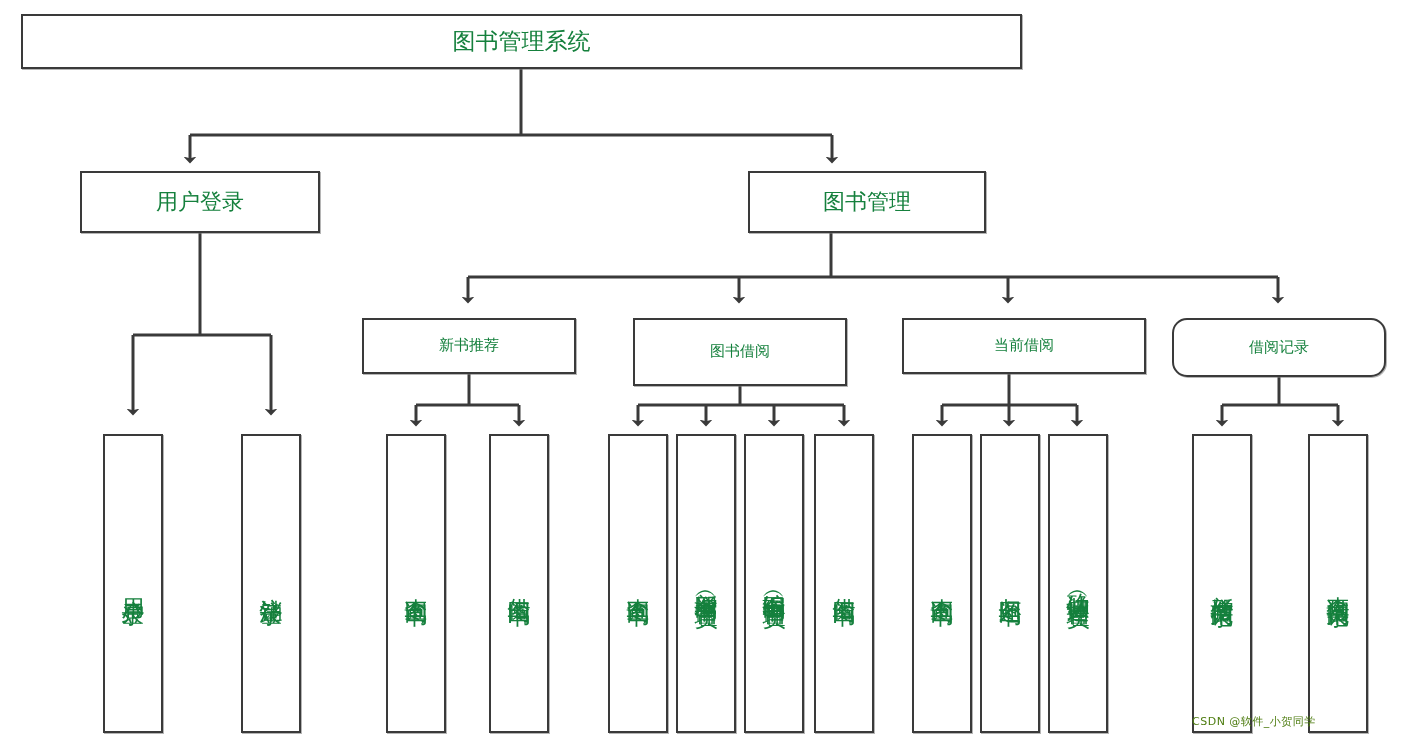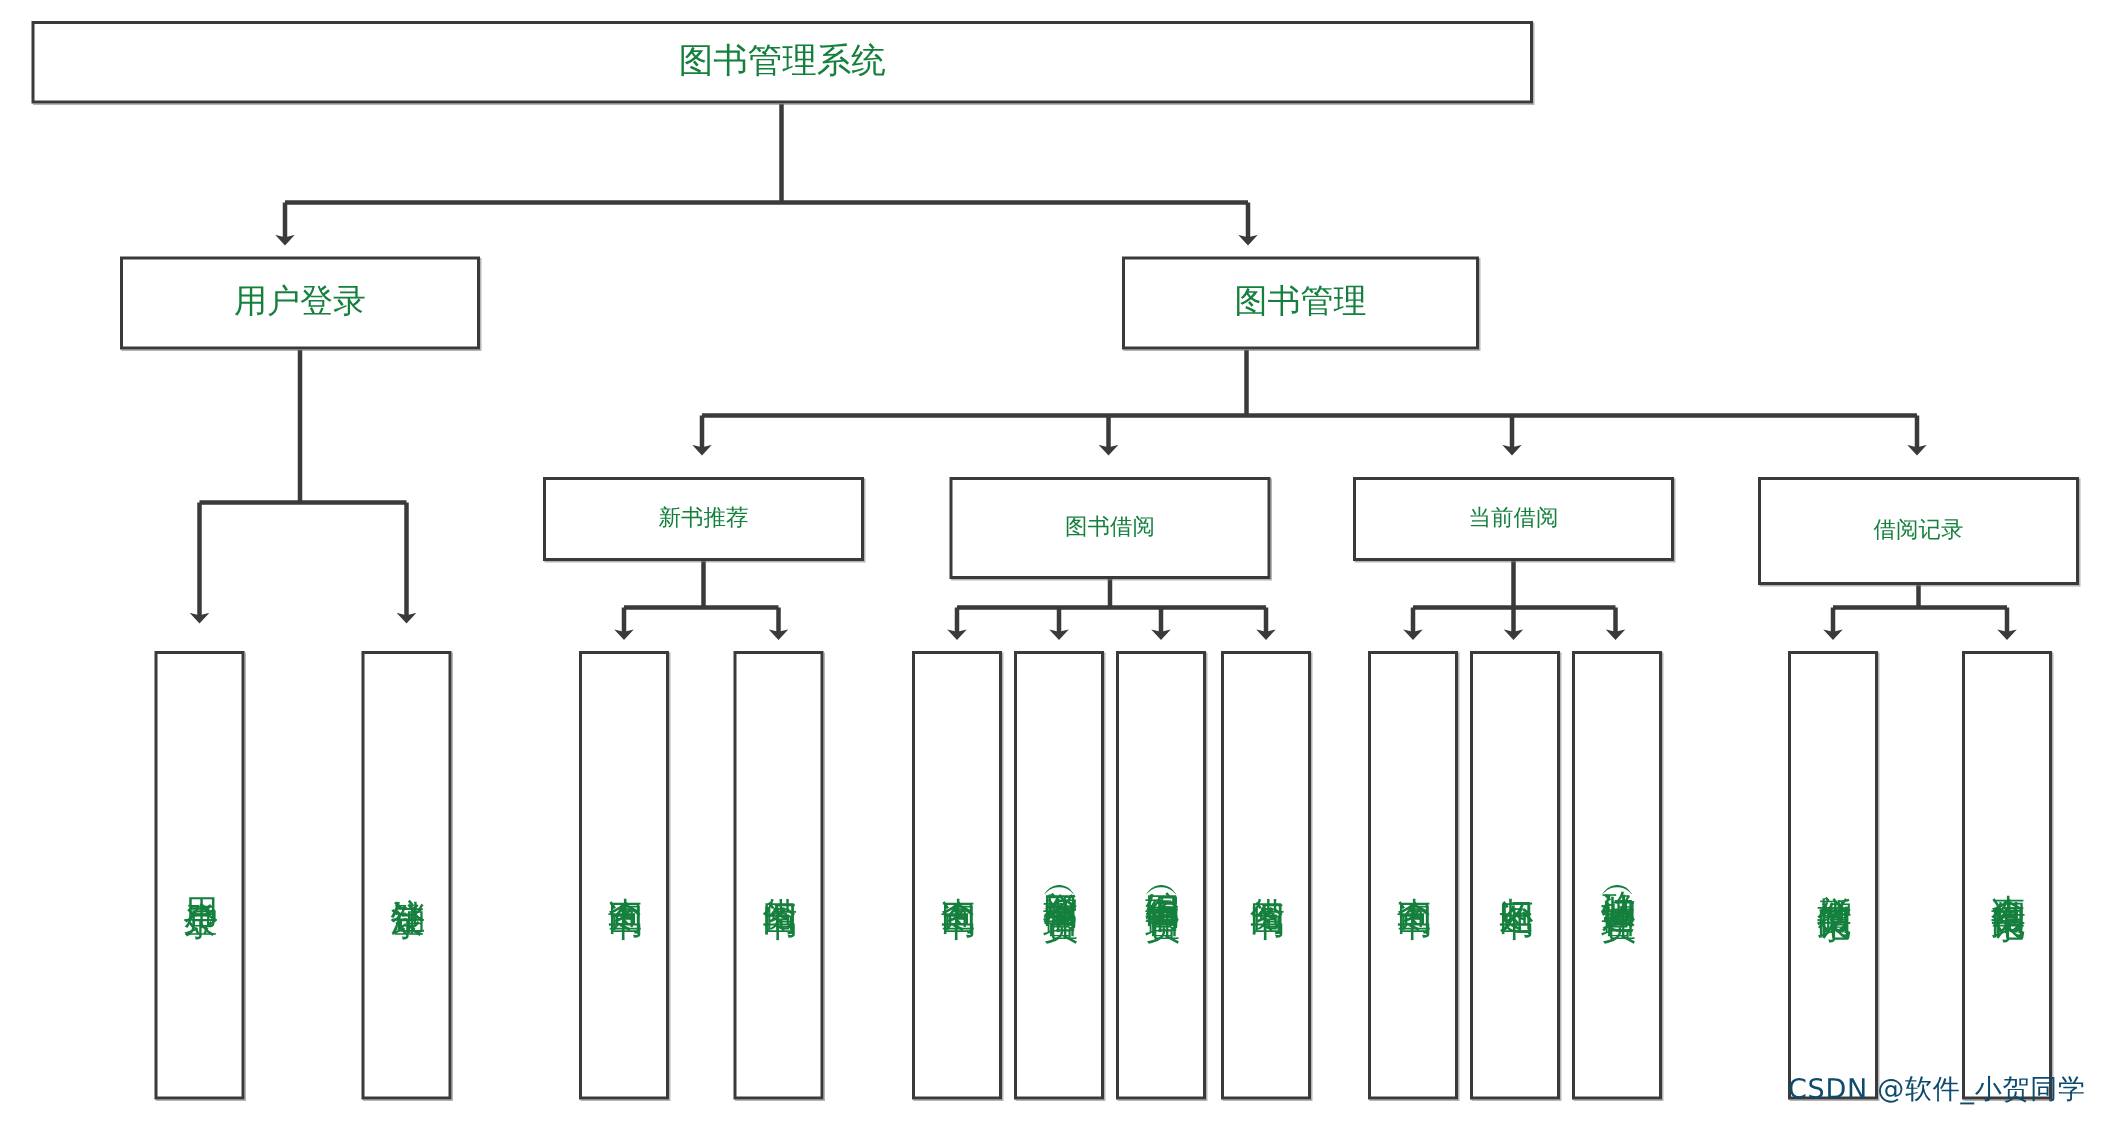--- a/index.html
+++ b/index.html
@@ -57,22 +57,22 @@
   }
   .node.leaf .node-label {
     writing-mode: vertical-rl;
     text-orientation: upright;
     font-size: 23px;
     letter-spacing: 2px;
     line-height: 1;
   }
   .watermark {
     position: absolute;
-    color: #0c4a6e;
-    font-size: 18px;
+    color: #4d7c0f;
+    font-size: 11px;
     white-space: nowrap;
     letter-spacing: 0.5px;
   }
 </style>
 </head>
 <body>
 
 <div id="diagram-root">
 
   <svg class="connectors" viewBox="0 0 1405 747">
@@ -135,24 +135,24 @@
   <div class="node level2" style="left:748px; top:171px; width:238px; height:62px;">
     <span class="node-label">图书管理</span>
   </div>
 
   <div class="node level3" style="left:362px; top:318px; width:214px; height:56px;">
     <span class="node-label">新书推荐</span>
   </div>
   <div class="node level3" style="left:633px; top:318px; width:214px; height:68px;">
     <span class="node-label">图书借阅</span>
   </div>
-  <div class="node level3" style="left:902px; top:318px; width:214px; height:56px;">
+  <div class="node level3" style="left:902px; top:318px; width:244px; height:56px;">
     <span class="node-label">当前借阅</span>
   </div>
-  <div class="node level3" style="left:1172px; top:318px; width:214px; height:72px;">
+  <div class="node level3" style="left:1172px; top:318px; width:214px; height:59px;border-radius:15px;">
     <span class="node-label">借阅记录</span>
   </div>
 
   <div class="node leaf" style="left:103px; top:434px; width:60px; height:299px;">
     <span class="node-label">用户登录</span>
   </div>
   <div class="node leaf" style="left:241px; top:434px; width:60px; height:299px;">
     <span class="node-label">注销登录</span>
   </div>
 

